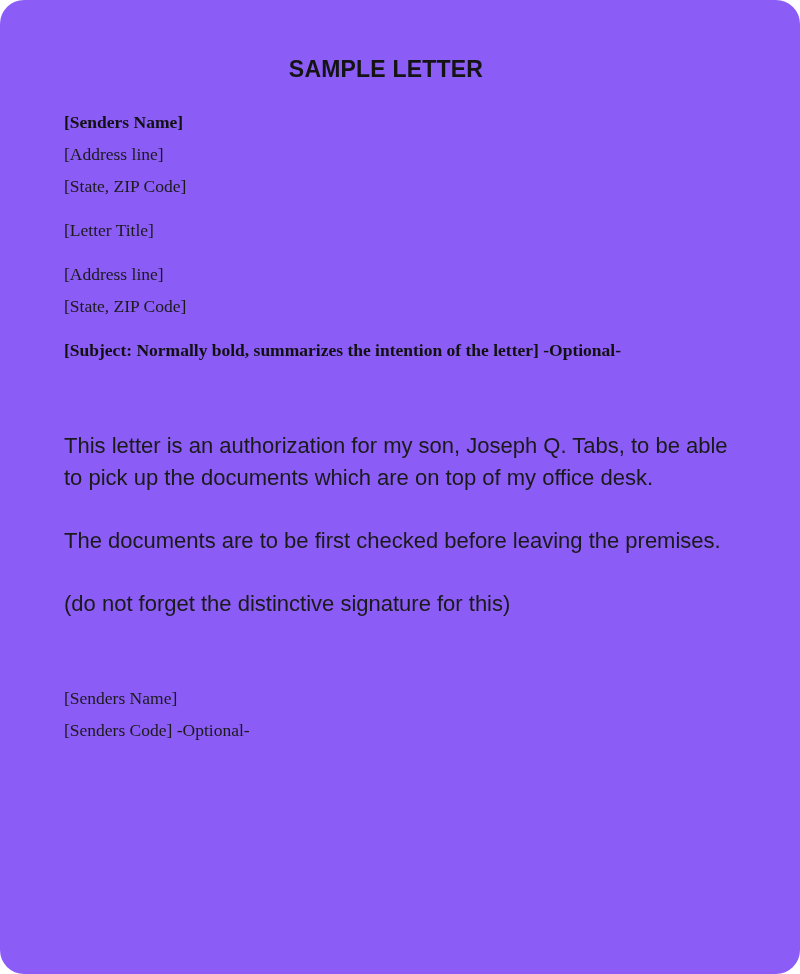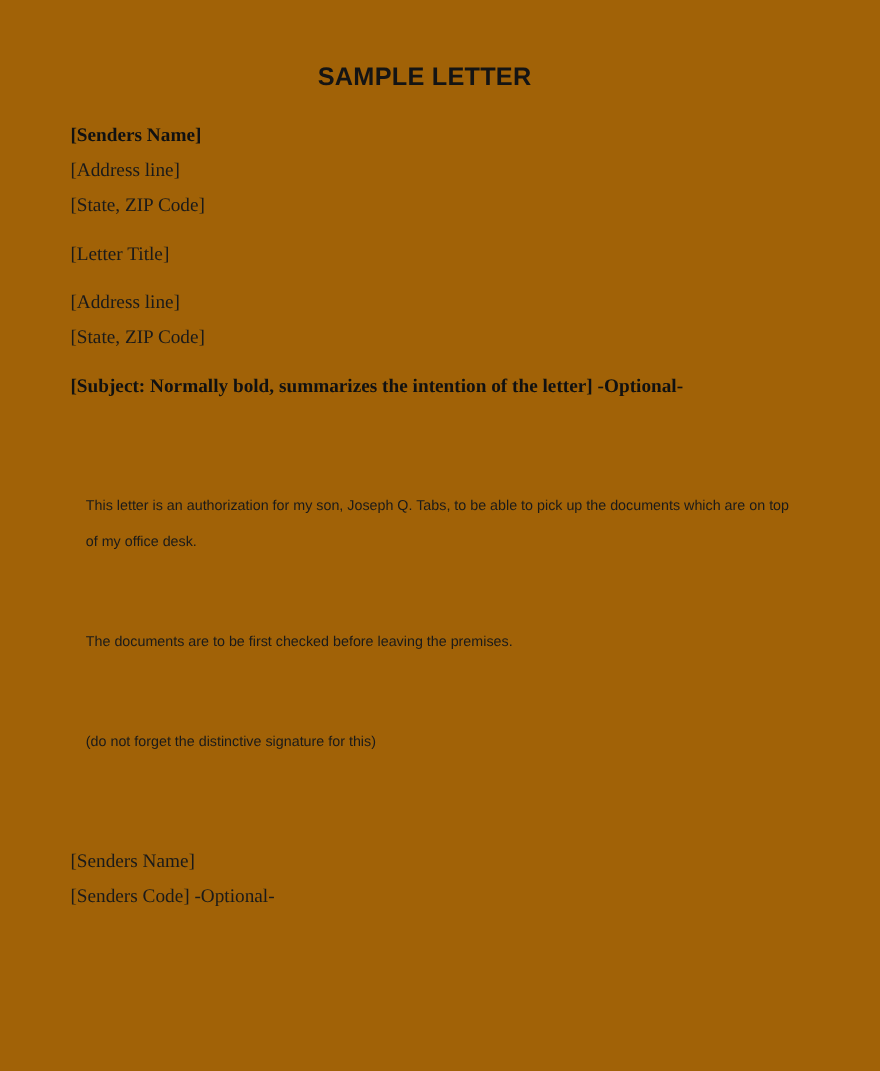--- a/index.html
+++ b/index.html
@@ -12,24 +12,25 @@
     height: 974px;
     font-family: "Liberation Sans", sans-serif;
     color: #1a1a1a;
     -webkit-font-smoothing: antialiased;
   }
 
   .page {
     position: relative;
     width: 800px;
     height: 974px;
-    background: #a16207;
+    background: #8b5cf6;
     box-sizing: border-box;
     padding: 0 64px;
     overflow: hidden;
+    border-radius: 24px;
   }
 
   .doc-title {
     text-align: center;
     font-size: 23px;
     font-weight: bold;
     letter-spacing: 0.2px;
     margin: 0;
     padding-top: 56px;
     padding-right: 28px;
@@ -57,25 +58,25 @@
   .gap-sender     { height: 23px; }
   .gap-date       { height: 12px; }
   .gap-recipient  { height: 12px; }
   .gap-subject    { height: 12px; }
   .gap-salutation { height: 56px; }
   .gap-para       { height: 8px; }
   .gap-block      { height: 31px; }
   .gap-signature  { height: 31px; }
 
   .para {
-    font-size: 13px;
+    font-size: 22px;
     line-height: 32px;
     max-width: 665px;
     color: #1a1a1a;
-    margin: 14px;
+    margin: 0;
   }
 </style>
 </head>
 <body>
 
 <div class="page">
 
   <h1 class="doc-title">SAMPLE LETTER</h1>
 
   <div class="gap-sender"></div>

